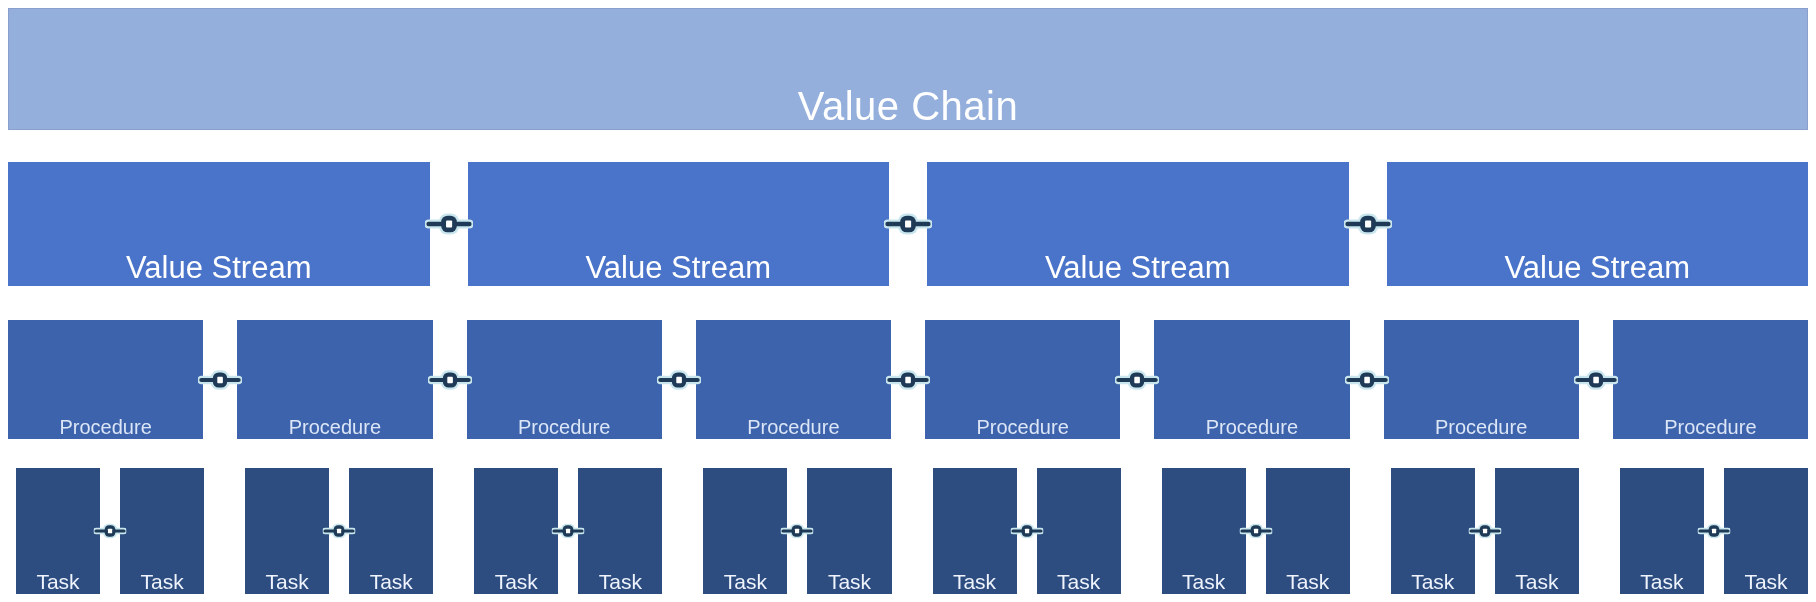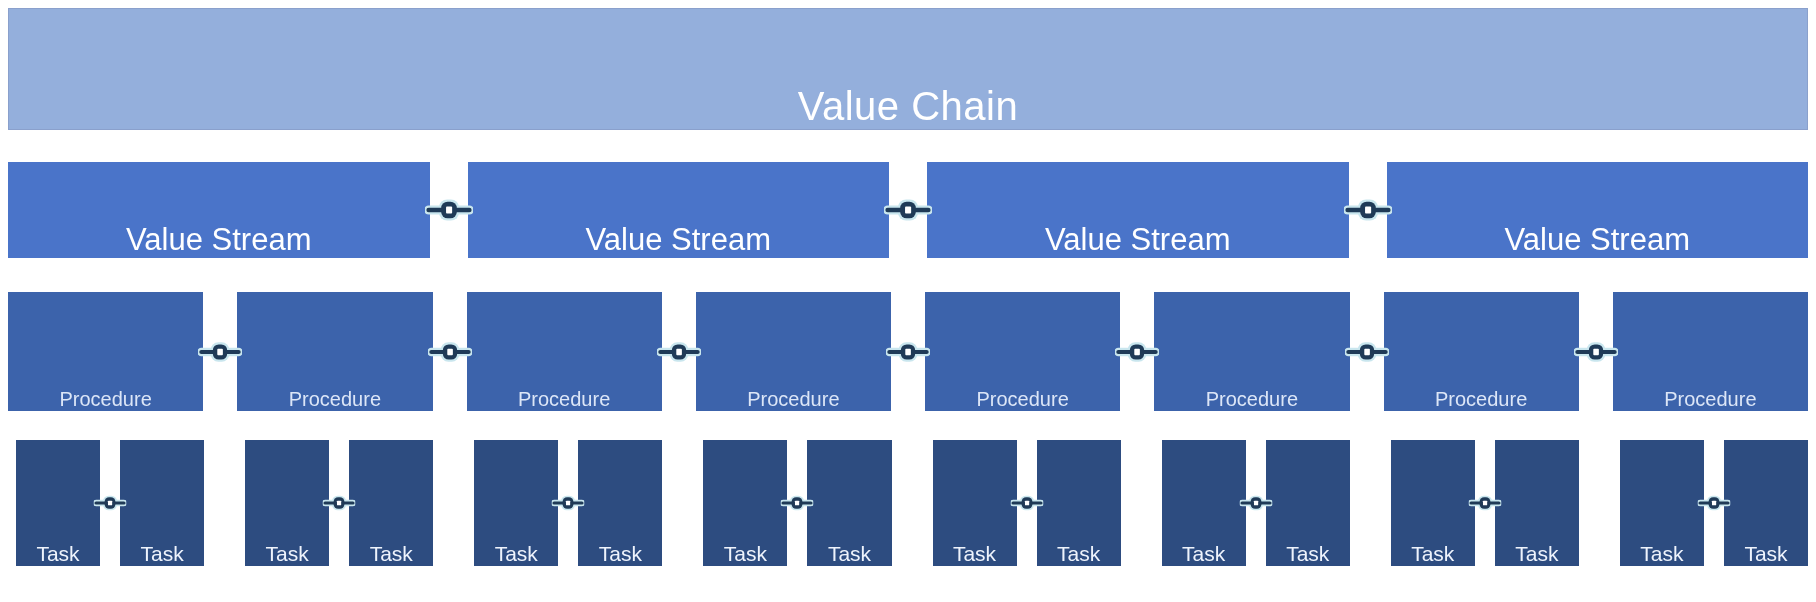--- a/index.html
+++ b/index.html
@@ -22,21 +22,21 @@
   .box{display:flex;align-items:flex-end;justify-content:center;color:var(--label-text);}
 
   
   .vc-bar{margin:8px 8px 0 8px;height:122px;background:var(--value-chain-bg);
     border:1px solid #8aa0cc;font-size:40px;letter-spacing:.5px;}
 
   
   .row{display:flex;margin:0 8px;}
 
   
-  .vs-row{margin-top:32px;height:96px;}
+  .vs-row{margin-top:32px;height:124px;}
   .vs-box{flex:1 1 0;background:var(--value-stream-bg);font-size:31px;}
 
   
   .proc-row{margin-top:34px;height:119px;border-radius:31px;}
   .proc-box{flex:1 1 0;background:var(--procedure-bg);font-size:20px;color:var(--procedure-text);}
 
   
   .task-row{margin-top:29px;height:126px;column-gap:41px;padding-left:8px;}
   .task-pair{flex:1 1 0;display:flex;}
   .task-box{flex:1 1 0;background:var(--task-bg);font-size:21px;color:var(--task-text);}

